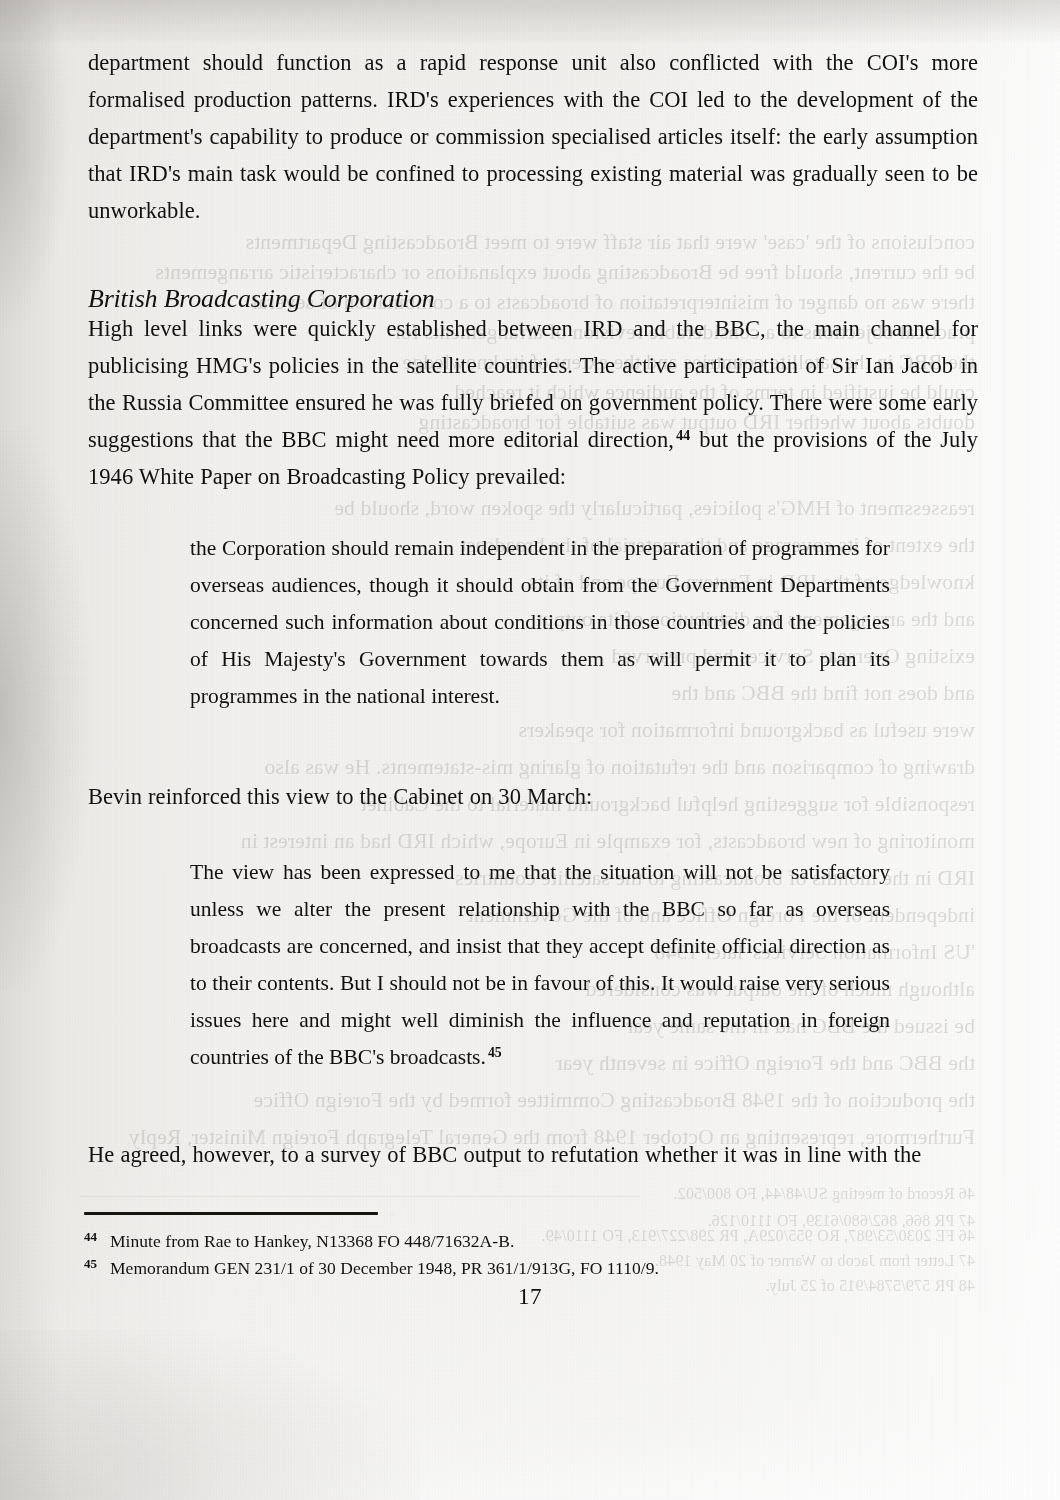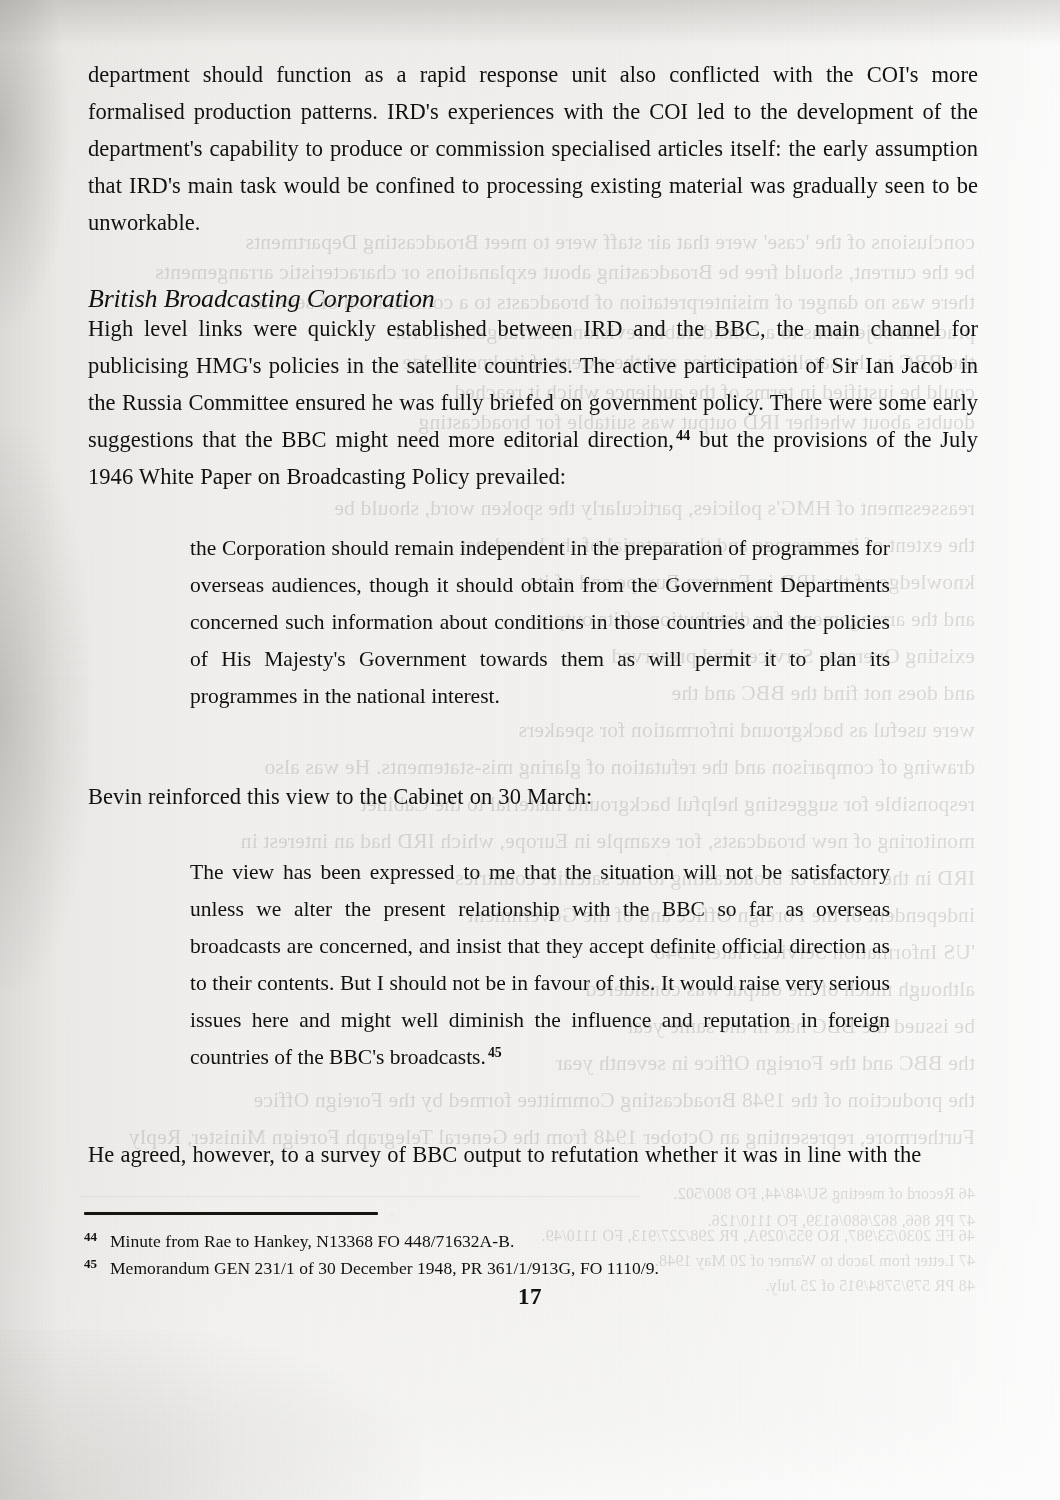--- a/index.html
+++ b/index.html
@@ -93,21 +93,21 @@
   }
   p.body {
     margin: 0;
     font-size: 22.5px;
     line-height: 37px;
     text-align: justify;
     text-justify: inter-word;
     letter-spacing: 0.05px;
     word-spacing: 0.4px;
   }
-  .para-1 { position: absolute; left: 0; top: 56px; width: 890px; }
+  .para-1 { position: absolute; left: 0; top: 44px; width: 890px; }
   .heading {
     position: absolute;
     left: 0;
     top: 286px;
     margin: 0;
     font-size: 26px;
     font-style: italic;
     font-weight: normal;
     letter-spacing: -0.2px;
     line-height: 26px;
@@ -169,21 +169,20 @@
   }
   .folio {
     position: absolute;
     left: 0;
     top: 1282px;
     width: 1060px;
     text-align: center;
     font-size: 23px;
     line-height: 30px;
     letter-spacing: 0.5px;
-    font-weight: bold;
   }
 
   
   .smudge {
     position: absolute;
     pointer-events: none;
     mix-blend-mode: multiply;
   }
   .smudge-left-top {
     left: 0; top: 0; width: 70px; height: 330px;

